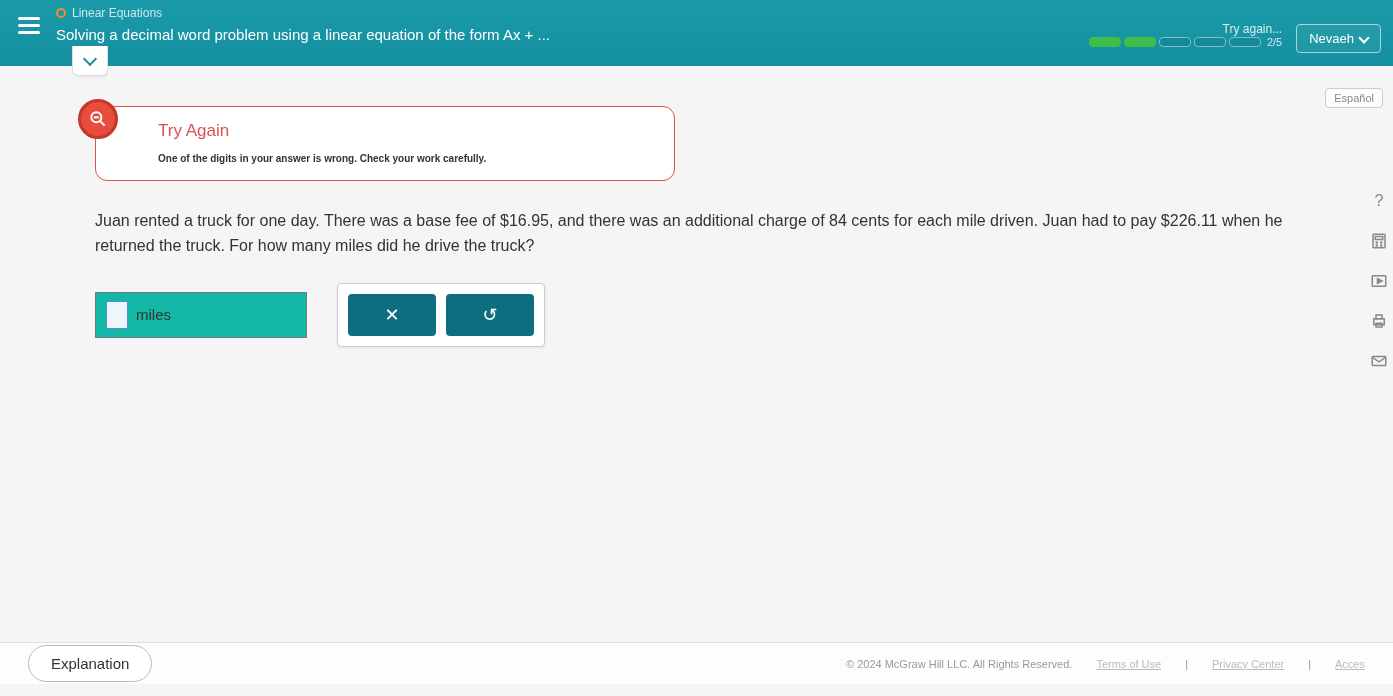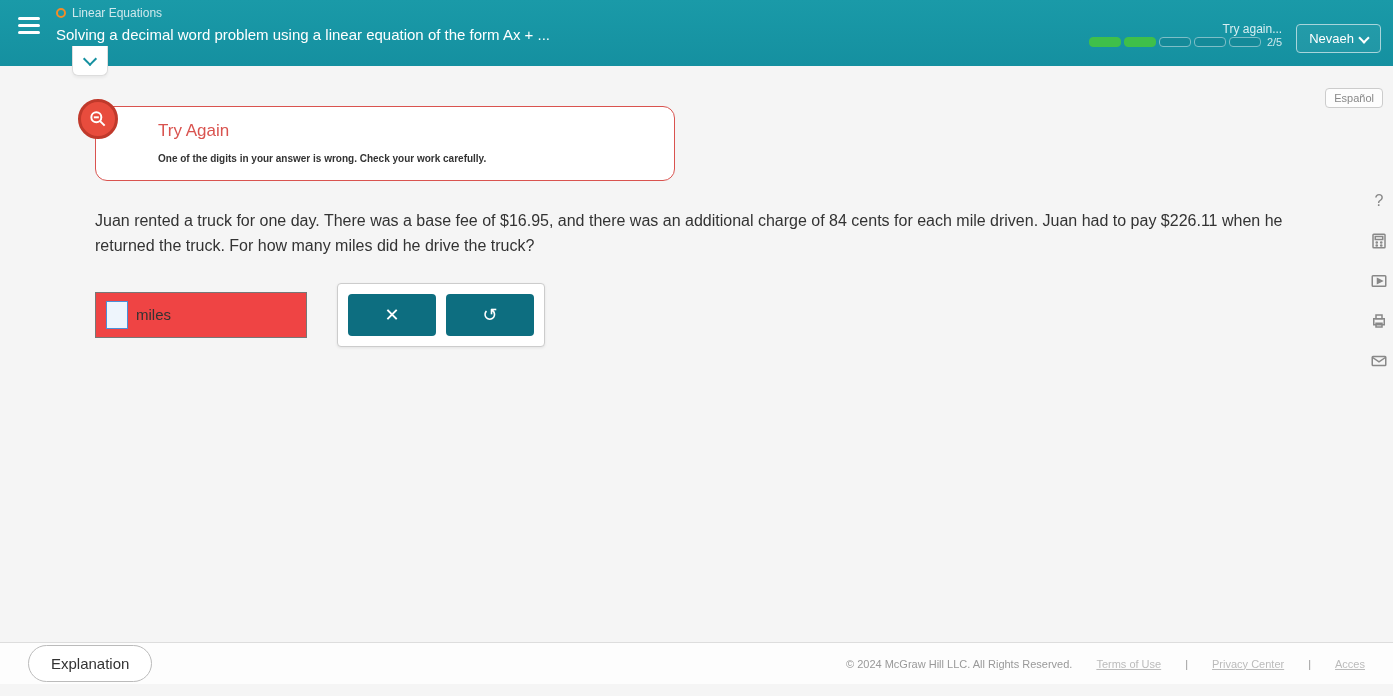--- a/index.html
+++ b/index.html
@@ -83,21 +83,21 @@
   .feedback-msg { color: #333; font-size: 10px; font-weight: 600; }
 
   .question {
     color: #333; font-size: 16px; line-height: 1.55;
     max-width: 1240px;
   }
 
   .answer-row { display: flex; align-items: center; gap: 30px; margin-top: 24px; }
   .answer-box {
     border: 1px solid #777; width: 212px; height: 46px;
-    display: flex; align-items: center; padding: 0 10px; background: #ef4444;
+    display: flex; align-items: center; padding: 0 10px; background: #14b8a6;
   }
   .answer-input {
     width: 22px; height: 28px; border: 1px solid #4a90d9;
     background: #eef5fc; margin-right: 8px; text-align: center; font-size: 14px;
   }
   .answer-unit { color: #333; font-size: 15px; }
 
   .action-box {
     border: 1px solid #ccc; border-radius: 4px; padding: 10px;
     display: flex; gap: 10px; background: #fff;

